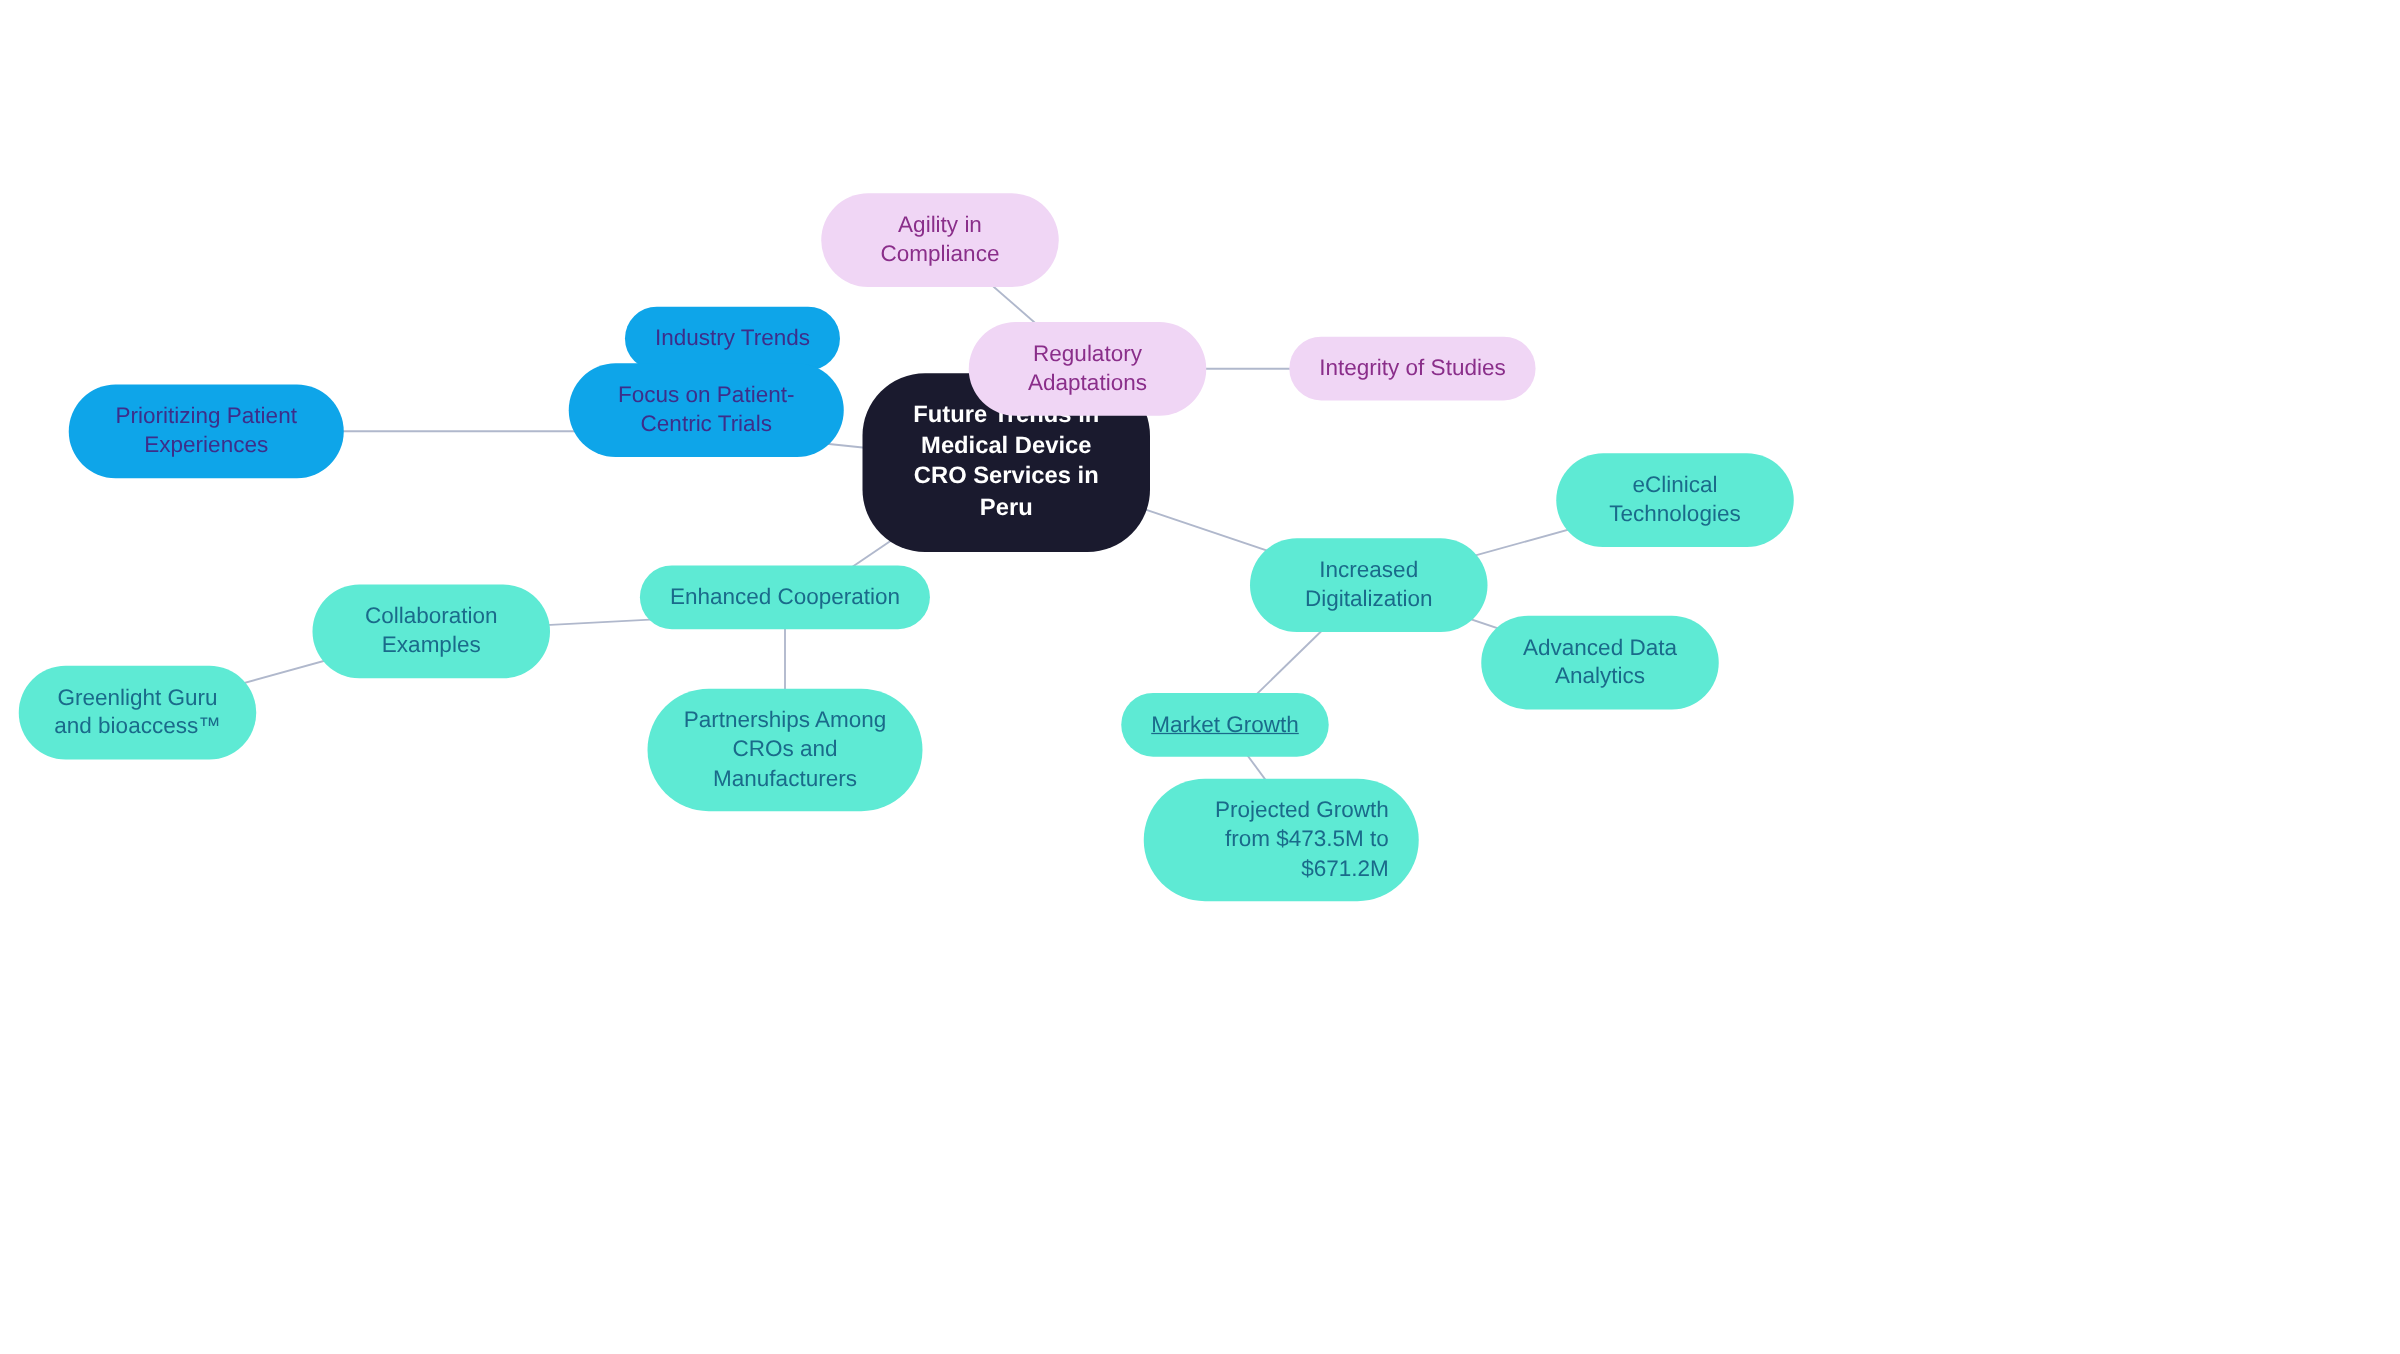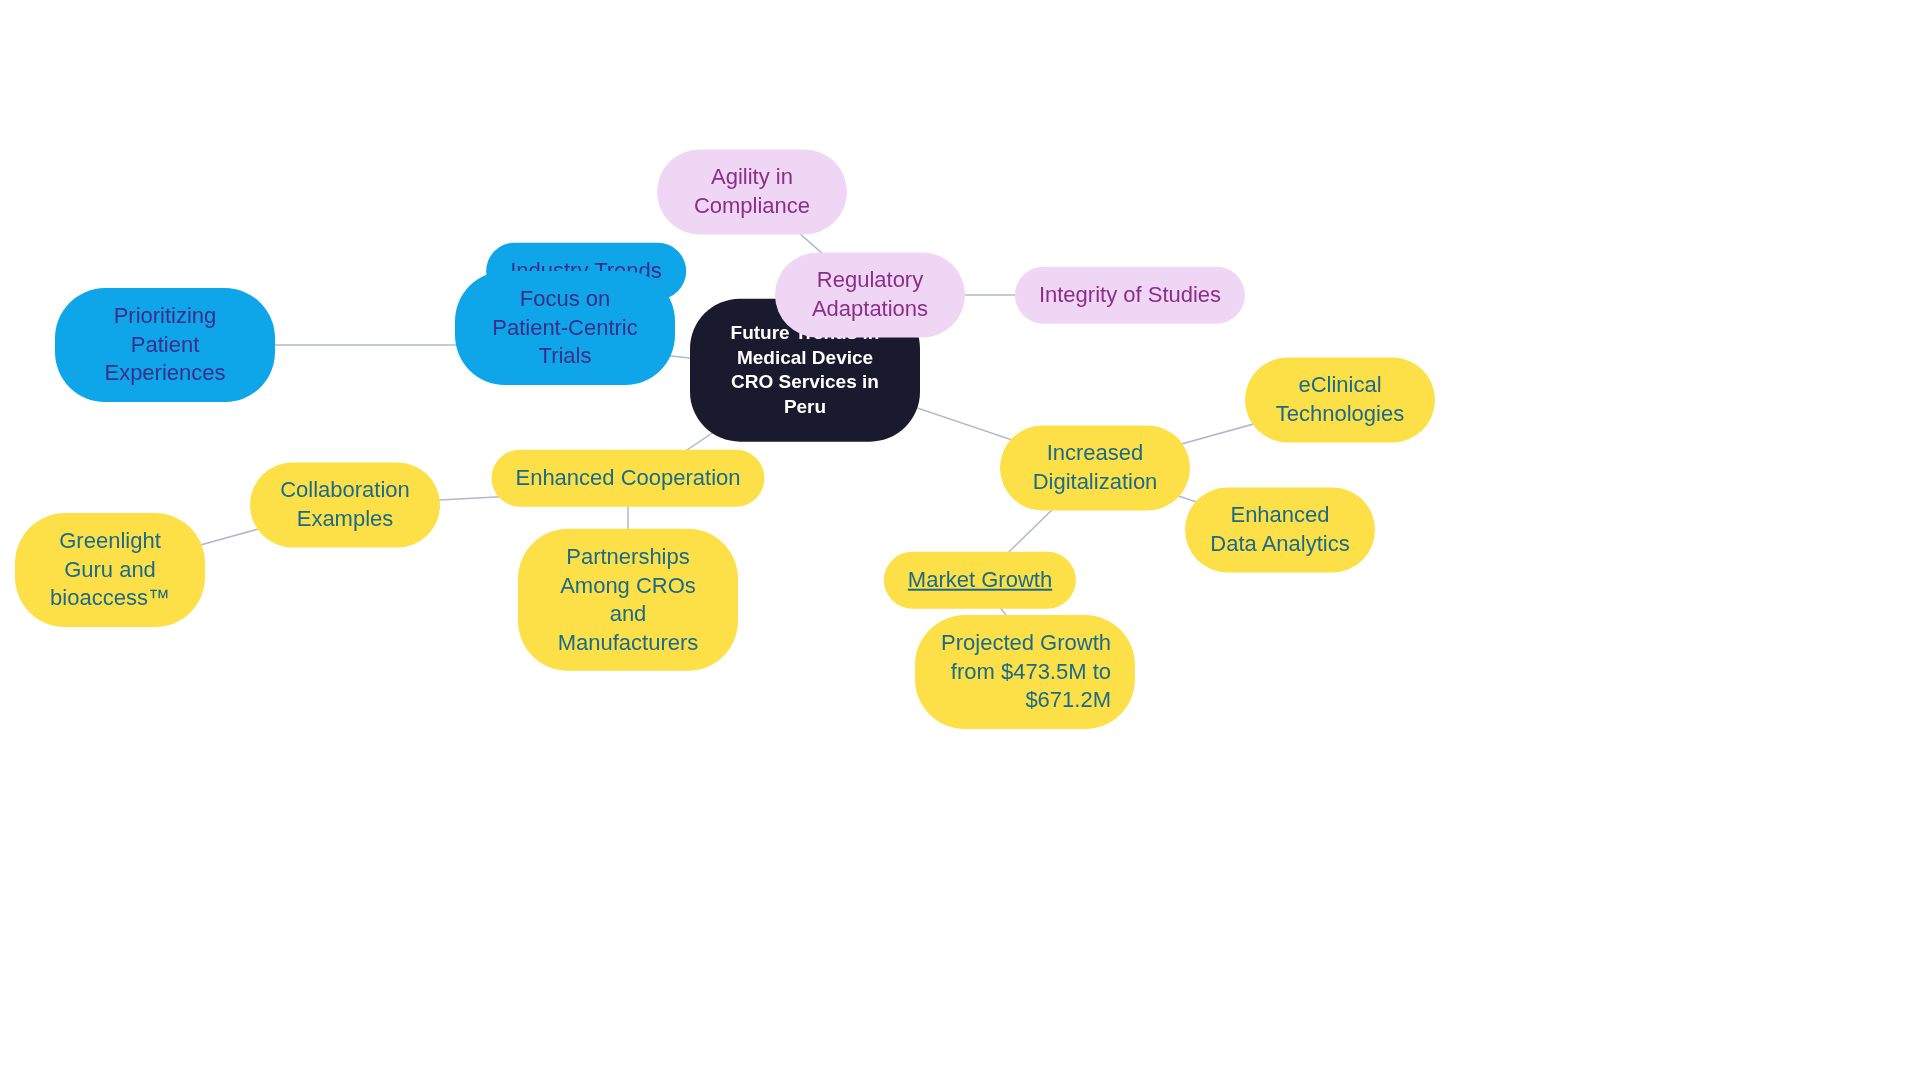--- a/index.html
+++ b/index.html
@@ -23,21 +23,21 @@
       height: 1083px;
       pointer-events: none;
     }
     .node {
       position: absolute;
       border-radius: 50px;
       display: flex;
       align-items: center;
       justify-content: center;
       text-align: center;
-      font-size: 22px;
+      font-size: 18px;
       font-weight: 500;
       padding: 14px 24px;
       transform: translate(-50%, -50%);
       line-height: 1.3;
     }
     .node-center {
       background: #1a1a2e;
       color: #ffffff;
       font-size: 19px;
       font-weight: 600;
@@ -48,21 +48,21 @@
       background: #0ea5e9;
       color: #3d2e8a;
       border: none;
     }
     .node-pink {
       background: #f0d6f5;
       color: #8a2e8a;
       border: none;
     }
     .node-blue {
-      background: #fde047;
+      background: #5eead4;
       color: #1a6a8a;
       border: none;
     }
   </style>
 </head>
 <body>
 
 <div id="mindmap-container">
   <svg id="connections">
       <line x1="805" y1="370" x2="565" y2="345" stroke="#b0b8cc" stroke-width="1.5"></line>
@@ -91,16 +91,16 @@
     <div class="node node-pink" style="left: 1130px; top: 295px; min-width: 150px;">Integrity of Studies</div>
     <div class="node node-blue" style="left: 628px; top: 478px; min-width: 150px;">Enhanced Cooperation</div>
     <div class="node node-blue" style="left: 345px; top: 505px; width: 190px;">Collaboration Examples</div>
     <div class="node node-blue" style="left: 110px; top: 570px; width: 190px;">Greenlight Guru and
 bioaccess™</div>
     <div class="node node-blue" style="left: 628px; top: 600px; width: 220px;">Partnerships Among CROs and
 Manufacturers</div>
     <div class="node node-blue" style="left: 1095px; top: 468px; width: 190px;">Increased Digitalization</div>
     <div class="node node-blue" style="left: 980px; top: 580px; min-width: 150px; text-decoration: underline;">Market Growth</div>
     <div class="node node-blue" style="left: 1340px; top: 400px; width: 190px;">eClinical Technologies</div>
-    <div class="node node-blue" style="left: 1280px; top: 530px; width: 190px;">Enhanced Data Analytics</div>
+    <div class="node node-blue" style="left: 1280px; top: 530px; width: 190px;">Advanced Data Analytics</div>
     <div class="node node-blue" style="left: 1025px; top: 672px; width: 220px; text-align: right;">Projected Growth from
 $473.5M to $671.2M</div>
   </div>
 
 </body></html>

